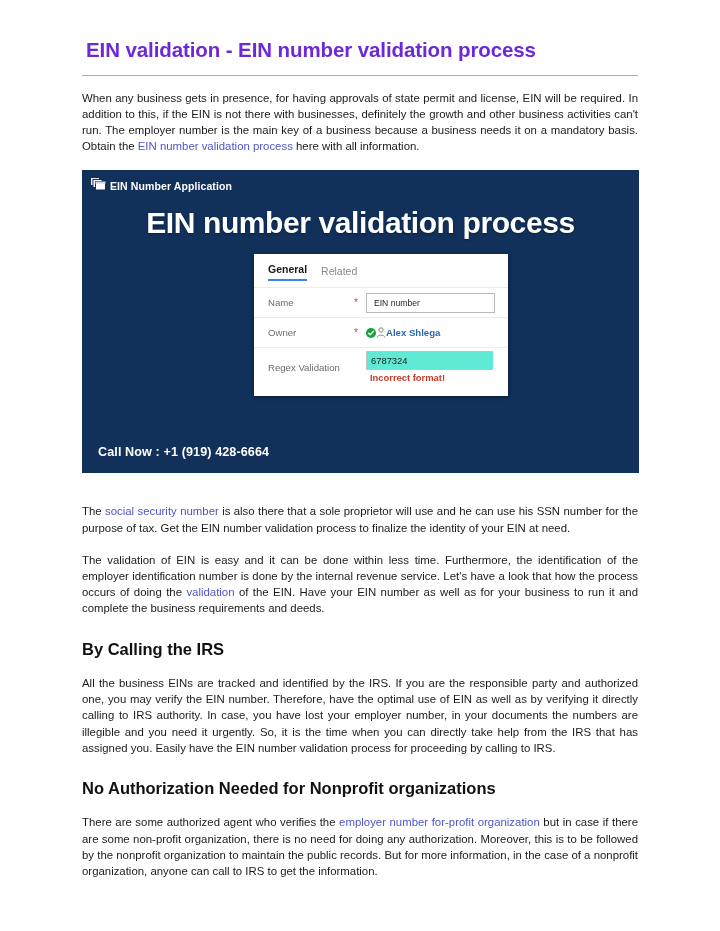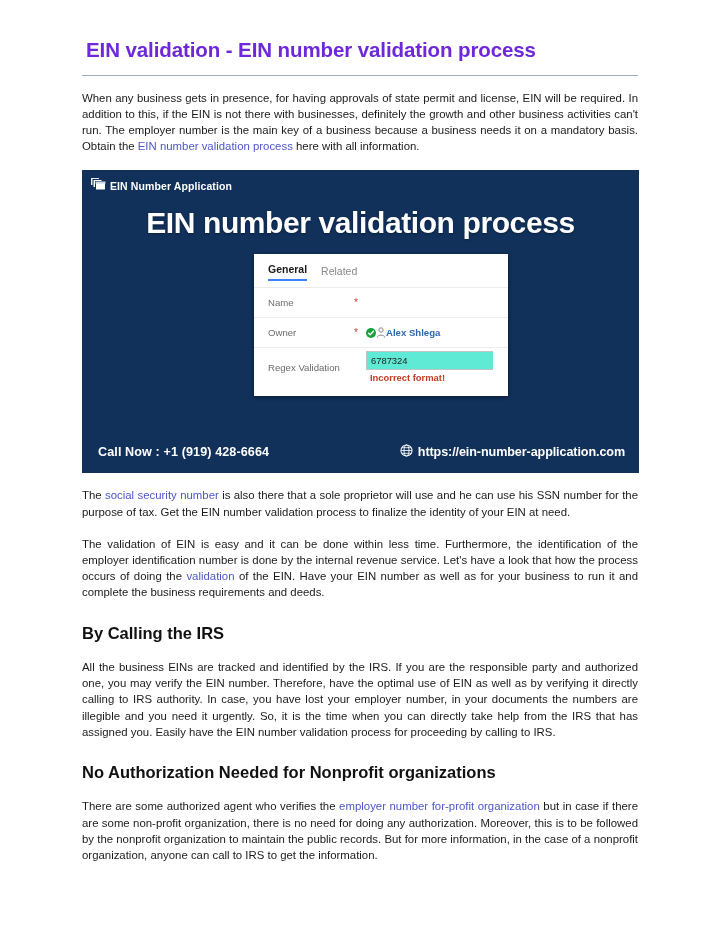--- a/index.html
+++ b/index.html
@@ -58,21 +58,21 @@
     color: #111111;
     line-height: 1.3;
   }
 
   
   .banner {
     position: relative;
     width: 557px;
     height: 303px;
     background: #11305a;
-    margin: 16px 0 0 0;
+    margin: 16px 0 16px 0;
     overflow: hidden;
   }
   .banner-logo {
     position: absolute;
     top: 7px;
     left: 8px;
     display: flex;
     align-items: center;
     gap: 3px;
   }
@@ -257,20 +257,23 @@
       <div class="card-tabs">
         <div class="tab active">General</div>
         <div class="tab">Related</div>
       </div>
 
       <div class="card-body">
 
         <div class="form-row">
           <div class="field-label">Name</div>
           <div class="req-star">*</div>
+          <div class="field-control">
+            <div class="text-input">EIN number</div>
+          </div>
         </div>
 
         <div class="form-row">
           <div class="field-label">Owner</div>
           <div class="req-star">*</div>
           <div class="field-control">
             <div class="owner-value">
               <span>
                 <svg width="10" height="10" viewBox="0 0 10 10" aria-hidden="true">
                   <circle cx="5" cy="5" r="5" fill="#19a23a"></circle>
@@ -295,30 +298,20 @@
             <div class="regex-input">6787324</div>
             <div class="regex-error">Incorrect format!</div>
           </div>
         </div>
 
       </div>
     </div>
 
     <div class="banner-footer">
       <div class="call-now">Call Now : +1 (919) 428-6664</div>
-      <div class="site-url">
-        <span>
-          <svg width="13" height="13" viewBox="0 0 14 14" aria-hidden="true">
-            <circle cx="7" cy="7" r="6" fill="none" stroke="#ffffff" stroke-width="1.1"></circle>
-            <ellipse cx="7" cy="7" rx="2.7" ry="6" fill="none" stroke="#ffffff" stroke-width="1"></ellipse>
-            <path d="M1.2 7 H12.8 M2.1 4 H11.9 M2.1 10 H11.9" fill="none" stroke="#ffffff" stroke-width="0.9"></path>
-          </svg>
-        </span>
-        <span>https://ein-number-application.com</span>
-      </div>
     </div>
 
   </div>
 
   <div style="height:14px"></div>
 
   <p class="body"><span>The </span><a class="ilink" href="#">social security number</a><span> is also there that a sole proprietor will use and he can use his SSN number for the purpose of tax. Get the EIN number validation process to finalize the identity of your EIN at need.</span></p>
 
   <div class="para-gap"></div>
 

